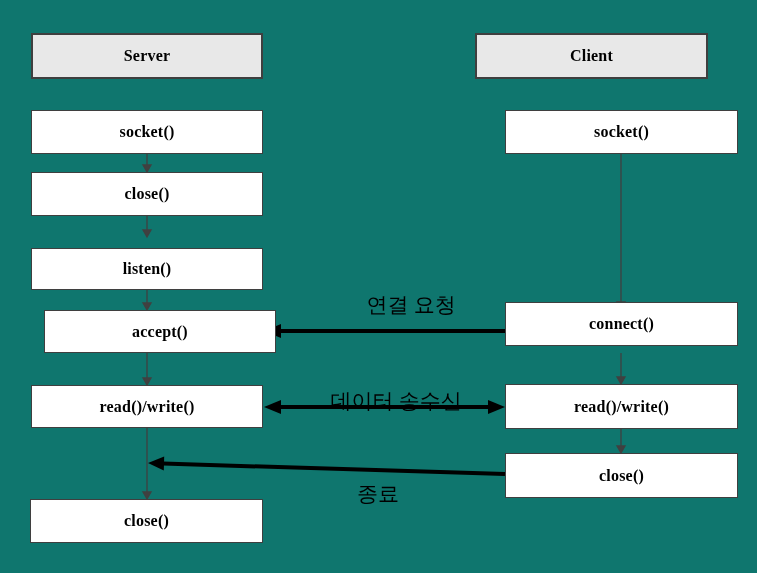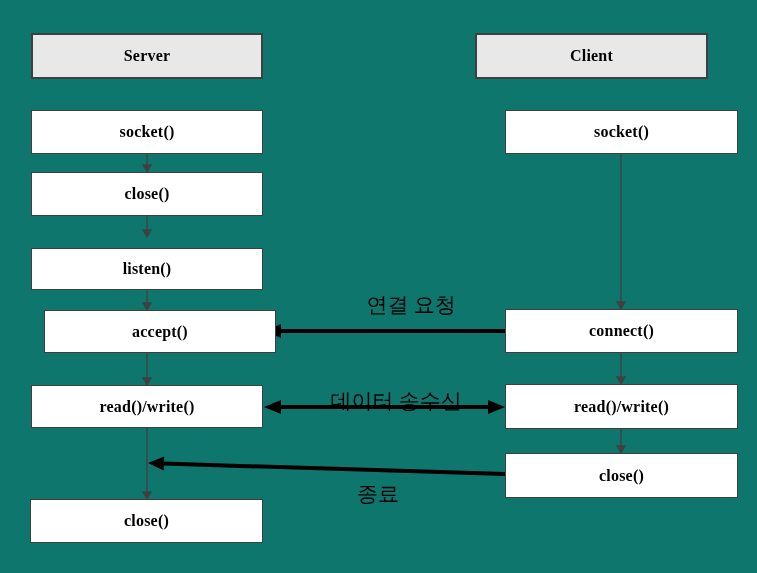--- a/index.html
+++ b/index.html
@@ -36,21 +36,21 @@
   .srv-header    { left: 31px; top: 33px;  width: 232px; height: 46px; }
   .srv-socket    { left: 31px; top: 110px; width: 232px; height: 44px; }
   .srv-bind      { left: 31px; top: 172px; width: 232px; height: 44px; }
   .srv-listen    { left: 31px; top: 248px; width: 232px; height: 42px; }
   .srv-accept    { left: 44px; top: 310px; width: 232px; height: 43px; }
   .srv-readwrite { left: 31px; top: 385px; width: 232px; height: 43px; }
   .srv-close     { left: 30px; top: 499px; width: 233px; height: 44px; }
   
   .cli-header    { left: 475px; top: 33px;  width: 233px; height: 46px; }
   .cli-socket    { left: 505px; top: 110px; width: 233px; height: 44px; }
-  .cli-connect   { left: 505px; top: 309px; width: 233px; height: 44px; }
+  .cli-connect   { left: 505px; top: 302px; width: 233px; height: 44px; }
   .cli-readwrite { left: 505px; top: 384px; width: 233px; height: 45px; }
   .cli-close     { left: 505px; top: 453px; width: 233px; height: 45px; }
 
   .arrow-label {
     position: absolute;
     transform: translate(-50%, -50%);
     font-size: 21px;
     color: #000000;
     white-space: nowrap;
     font-weight: normal;

